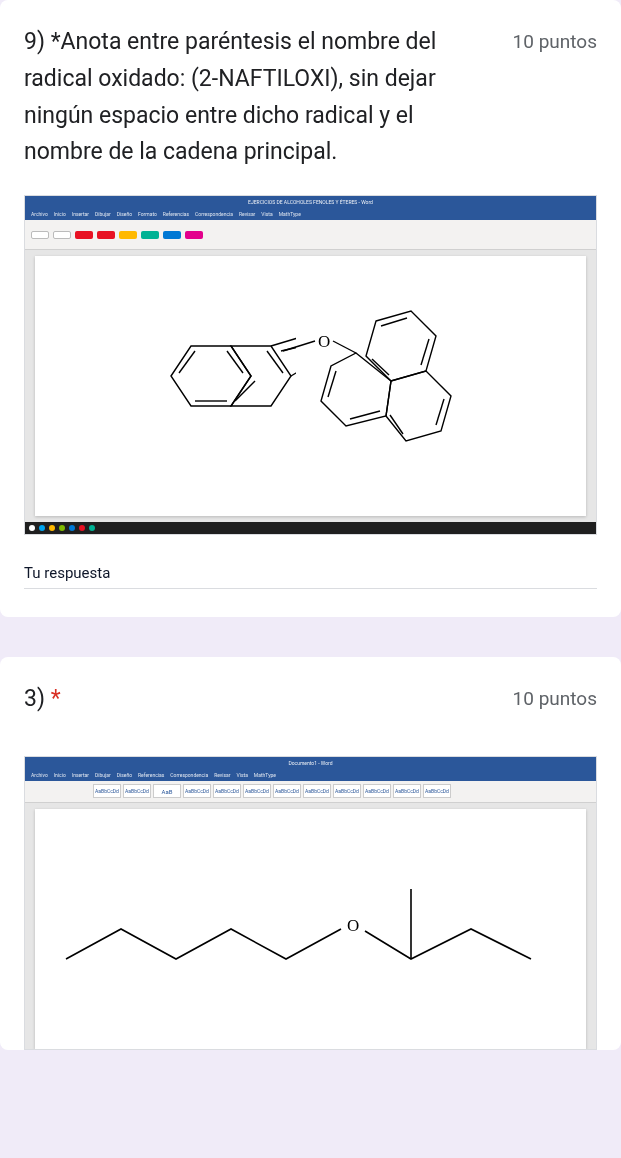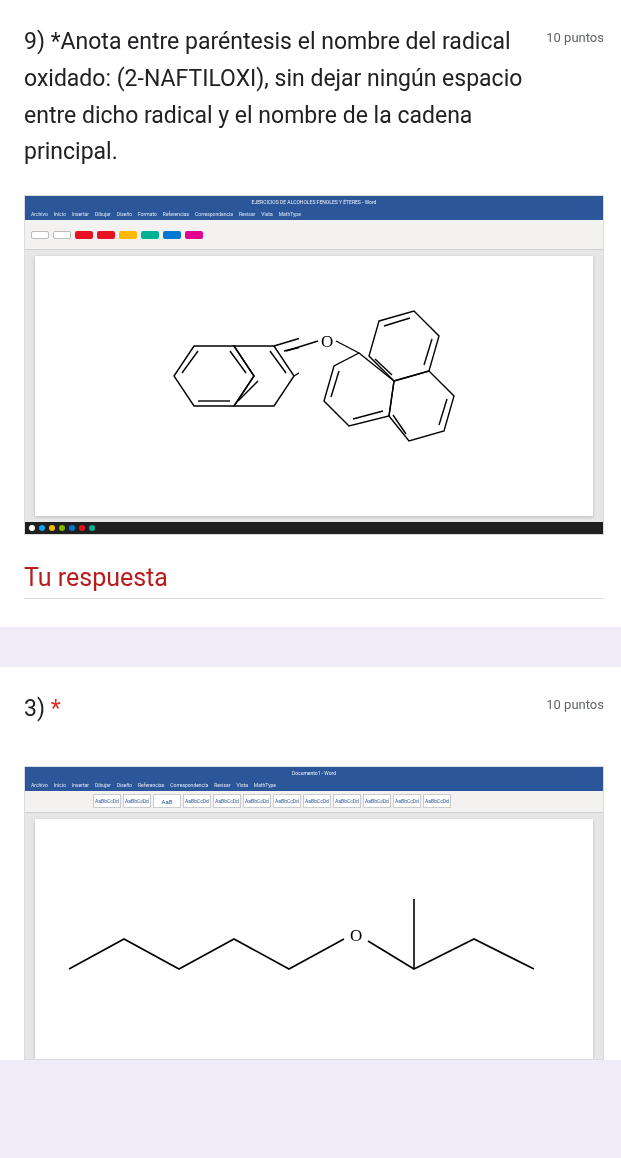--- a/index.html
+++ b/index.html
@@ -4,39 +4,39 @@
 <style>
   * { box-sizing: border-box; margin: 0; padding: 0; }
   body {
     font-family: 'Roboto', 'Helvetica Neue', Arial, sans-serif;
     background: #f0ebf8;
     width: 621px;
     color: #202124;
   }
   .card {
     background: #fff;
-    border-radius: 0;
+    border-radius: 8px;
     margin-bottom: 12px;
-    padding: 24px 17px 28px 24px;
+    padding: 24px 24px 28px 24px;
   }
   .q-header {
     display: flex;
     justify-content: space-between;
     align-items: flex-start;
     gap: 20px;
   }
   .q-title {
     font-size: 23px;
     line-height: 1.6;
     color: #202124;
     font-weight: 400;
     flex: 1;
   }
   .points {
-    font-size: 13px;
+    font-size: 19px;
     color: #5f6368;
     white-space: nowrap;
     padding-top: 6px;
   }
   .req { color: #d93025; }
   .word-shot {
     margin-top: 24px;
     border: 1px solid #dadce0;
     background: #fff;
     overflow: hidden;
@@ -105,22 +105,22 @@
   }
   .taskbar .dot{
     width:6px;height:6px;border-radius:50%;
   }
   .answer-line{
     margin-top:28px;
     border-bottom:1px solid #dadce0;
     padding-bottom:6px;
   }
   .answer-line span{
-    color:#b91c1c;
-    font-size:25px;
+    color:#0f172a;
+    font-size:15px;
   }
   .spacer{
     height:28px;
     background:#f0ebf8;
   }
   
   svg { overflow:visible; }
   .bond{ stroke:#000; stroke-width:1.4; fill:none; }
   .atom{ font: 17px 'Times New Roman', serif; fill:#000; }
   .bond-thin{ stroke:#000; stroke-width:1.6; fill:none; }

